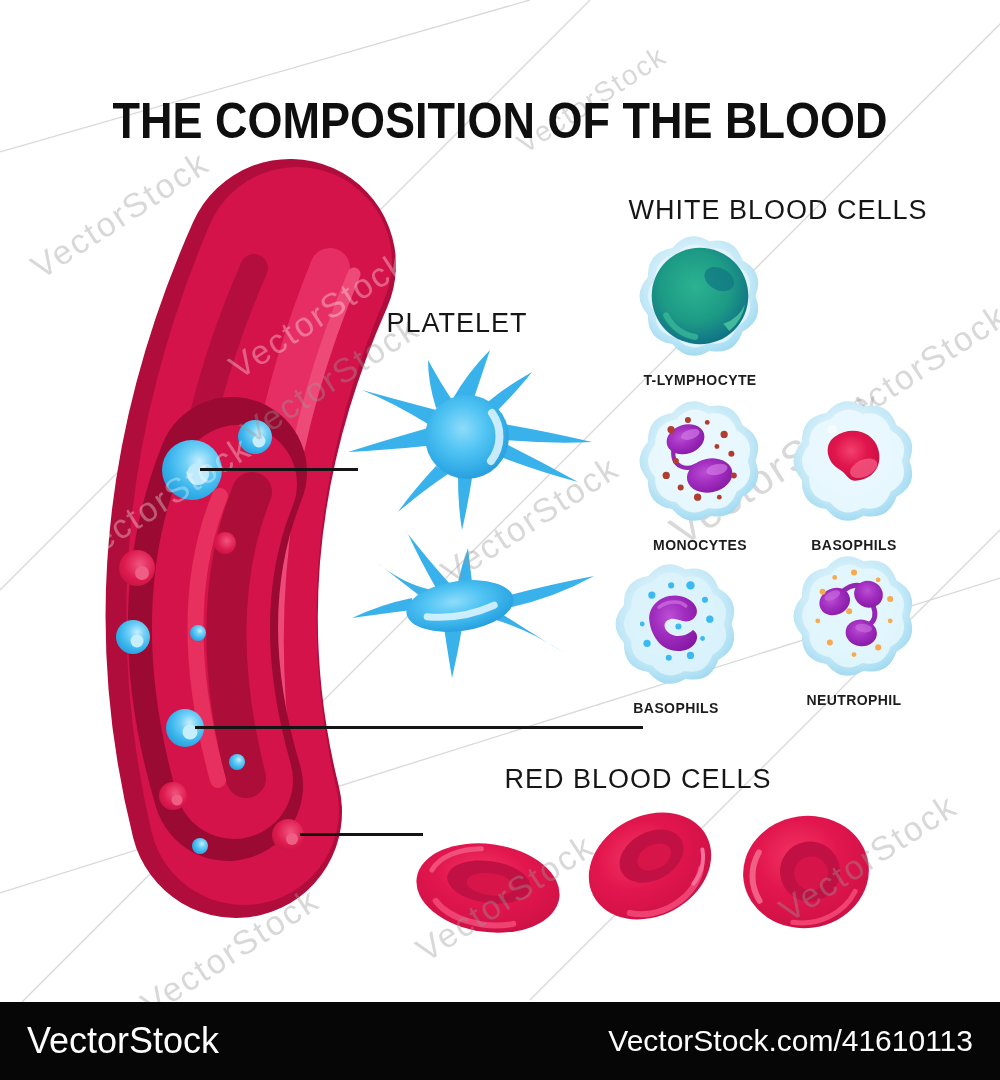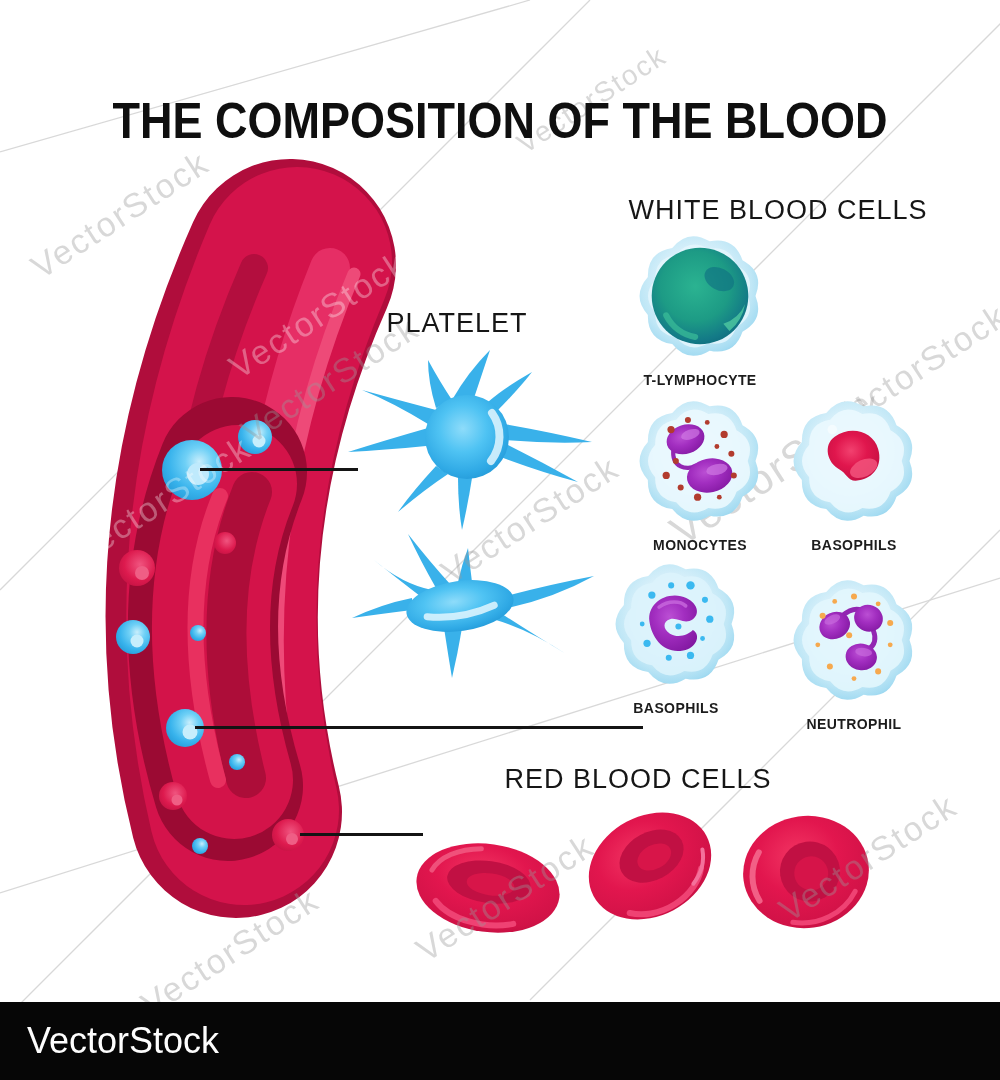--- a/index.html
+++ b/index.html
@@ -286,21 +286,21 @@
         <circle cx="62" cy="76" r="3"></circle>
           <circle cx="44" cy="78" r="2.5"></circle>
           <circle cx="26" cy="66" r="3"></circle>
         <circle cx="22" cy="50" r="2"></circle>
           <circle cx="52" cy="52" r="2.5"></circle>
       </g>
     </svg>
     <figcaption class="cell-label">BASOPHILS</figcaption>
   </figure>
 
-  <figure class="cell" style="left:784px;top:570px">
+  <figure class="cell" style="left:784px;top:546px">
     <svg viewBox="-8 -8 116 116">
       <use href="#memPath" fill="url(#memG)"></use>
       <use href="#memPath" transform="translate(7 7) scale(0.86)" fill="#e2f6fd" opacity=".9"></use>
       <path d="M40 30 Q52 20 60 28" stroke="#9227b2" stroke-width="4" fill="none" stroke-linecap="round"></path>
       <path d="M66 42 Q70 52 62 58" stroke="#9227b2" stroke-width="4" fill="none" stroke-linecap="round"></path>
       <ellipse cx="34" cy="38" rx="13" ry="11" transform="rotate(-25 34 38)" fill="url(#gPur)"></ellipse>
       <ellipse cx="62" cy="32" rx="12" ry="11" transform="rotate(20 62 32)" fill="url(#gPur)"></ellipse>
       <ellipse cx="56" cy="64" rx="13" ry="11" transform="rotate(8 56 64)" fill="url(#gPur)"></ellipse>
       <ellipse cx="32" cy="33" rx="7" ry="3.5" transform="rotate(-25 32 33)" fill="#c869dd" opacity=".7"></ellipse>
       <ellipse cx="58" cy="60" rx="7" ry="3.5" transform="rotate(8 58 60)" fill="#c869dd" opacity=".7"></ellipse>
@@ -316,15 +316,16 @@
           <circle cx="30" cy="72" r="2.5"></circle>
         <circle cx="20" cy="54" r="2"></circle>
           <circle cx="46" cy="46" r="2.5"></circle>
       </g>
     </svg>
     <figcaption class="cell-label">NEUTROPHIL</figcaption>
   </figure>
 
   <div class="footer">
     <span class="brand">VectorStock</span>
+    <span class="url">VectorStock.com/41610113</span>
   </div>
 
 </div>
 
 </body></html>

